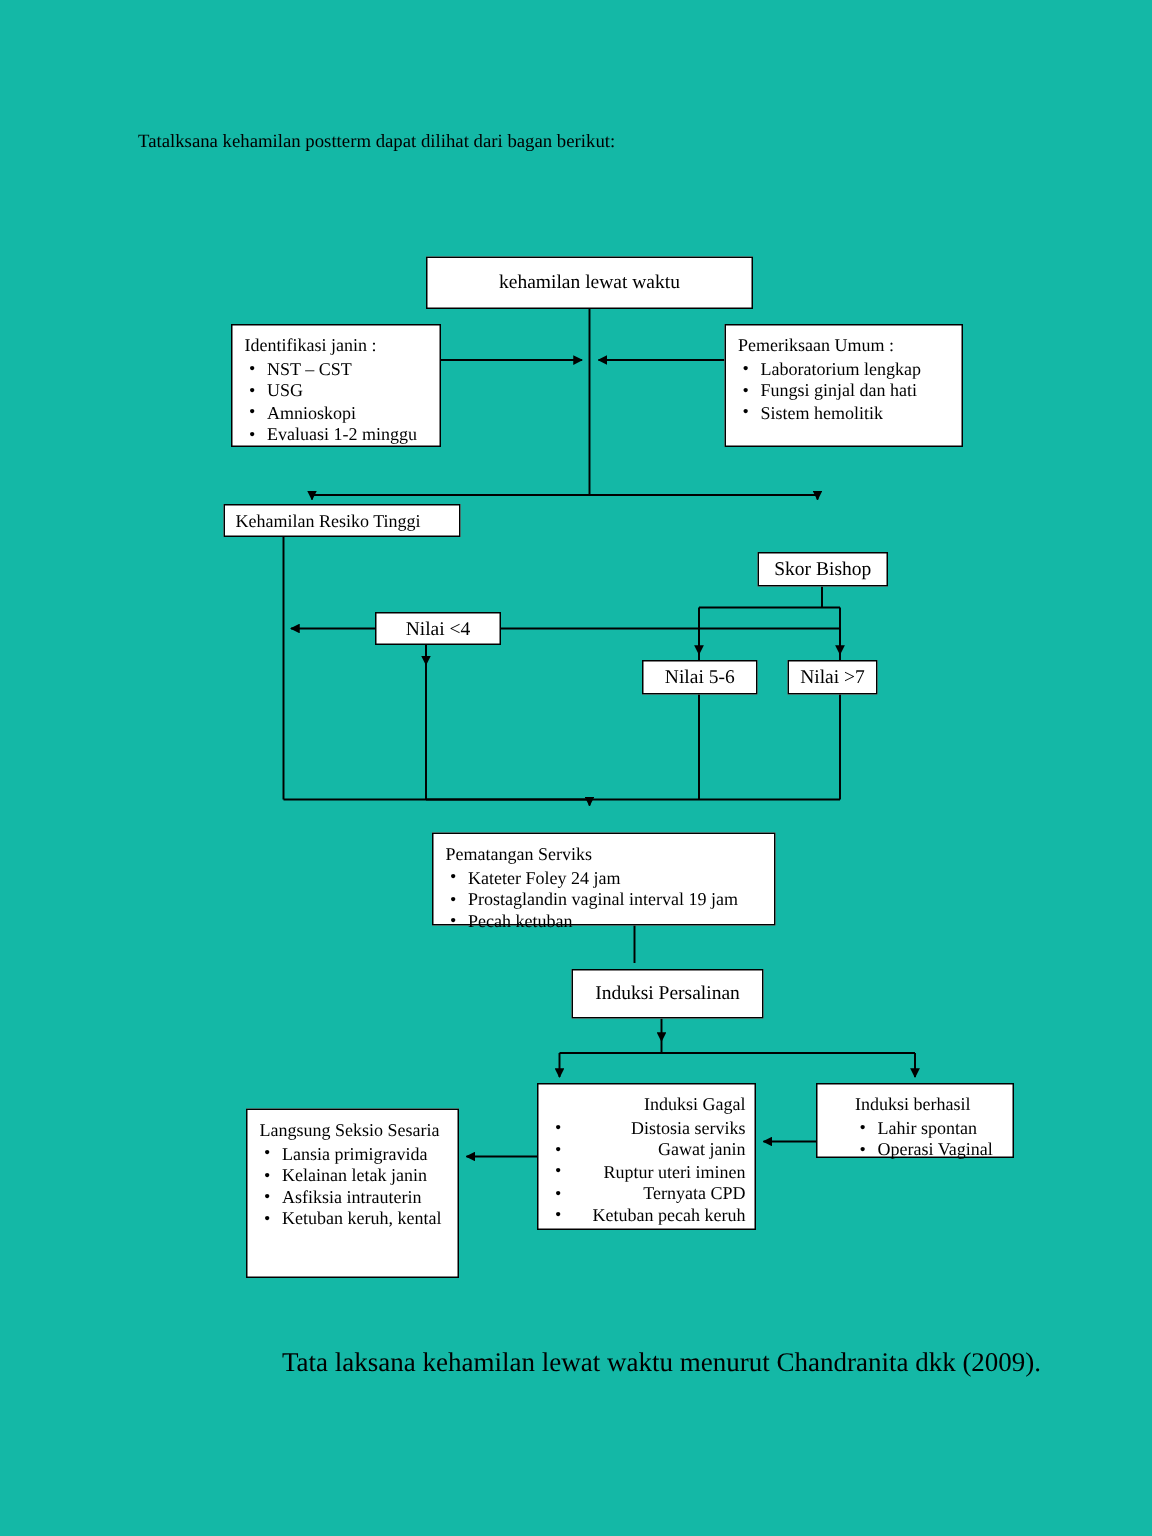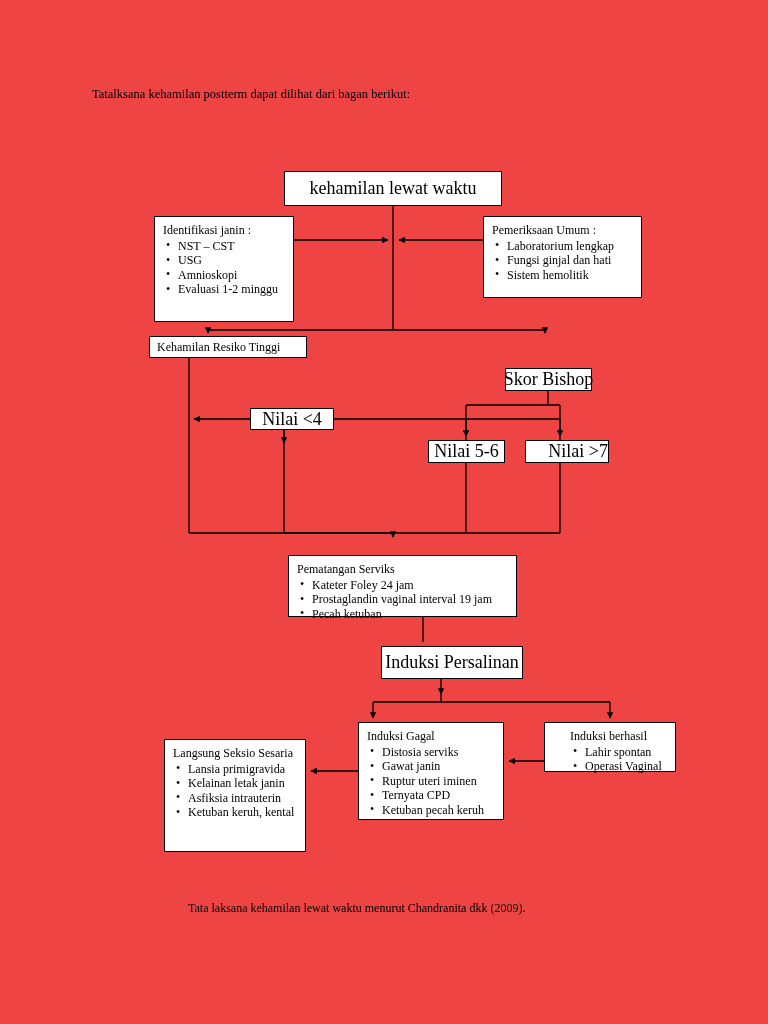--- a/index.html
+++ b/index.html
@@ -12,35 +12,35 @@
     height: 1024px;
     position: relative;
     font-family: "Liberation Serif", "DejaVu Serif", serif;
     color: #000000;
     overflow: hidden;
   }
   #page {
     position: relative;
     width: 768px;
     height: 1024px;
-    background: #ef4444;
+    background: #14b8a6;
   }
   .intro-text {
     position: absolute;
     left: 92px;
     top: 86px;
     font-size: 12.5px;
     line-height: 16px;
     white-space: nowrap;
   }
   .caption-text {
     position: absolute;
     left: 188px;
     top: 900px;
-    font-size: 12px;
+    font-size: 18px;
     line-height: 16px;
     white-space: nowrap;
   }
   svg.connectors {
     position: absolute;
     left: 0;
     top: 0;
     width: 768px;
     height: 1024px;
     pointer-events: none;
@@ -57,21 +57,21 @@
   .node .title {
     display: block;
     white-space: nowrap;
   }
   .node.centered {
     display: flex;
     align-items: center;
     justify-content: center;
   }
   .node.centered .title {
-    font-size: 18px;
+    font-size: 13px;
   }
   .node.listbox {
     padding: 6px 6px 5px 8px;
   }
   .node.listbox .title {
     margin-bottom: 1px;
   }
   ul.bullets {
     list-style: none;
     margin: 0;
@@ -89,32 +89,32 @@
     position: absolute;
     left: 3px;
     top: -0.5px;
     font-size: 12px;
   }
   ul.bullets li.wrap {
     white-space: normal;
   }
   
   #node-kehamilan-lewat-waktu { left: 284px; top: 171px; width: 218px; height: 35px; }
-  #node-identifikasi-janin   { left: 154px; top: 216px; width: 140px; height: 106px; }
+  #node-identifikasi-janin   { left: 154px; top: 216px; width: 140px; height: 82px; }
   #node-pemeriksaan-umum     { left: 483px; top: 216px; width: 159px; height: 82px; }
   #node-kehamilan-resiko     { left: 149px; top: 336px; width: 158px; height: 22px;
                                display:flex; align-items:center; padding-left:7px; }
   #node-skor-bishop          { left: 505px; top: 368px; width: 87px; height: 23px; }
   #node-nilai-kurang-4       { left: 250px; top: 408px; width: 84px; height: 22px; }
   #node-nilai-5-6            { left: 428px; top: 440px; width: 77px; height: 23px; }
-  #node-nilai-lebih-7        { left: 525px; top: 440px; width: 84px; height: 23px; justify-content: flex-end; }
+  #node-nilai-lebih-7        { left: 525px; top: 440px; width: 60px; height: 23px; }
   #node-pematangan-serviks   { left: 288px; top: 555px; width: 229px; height: 62px; }
-  #node-induksi-persalinan   { left: 381px; top: 646px; width: 142px; height: 33px; }
+  #node-induksi-persalinan   { left: 381px; top: 646px; width: 128px; height: 33px; }
   #node-langsung-seksio      { left: 164px; top: 739px; width: 142px; height: 113px; }
-  #node-induksi-gagal        { left: 358px; top: 722px; width: 146px; height: 98px; }
+  #node-induksi-gagal        { left: 358px; top: 722px; width: 146px; height: 98px; text-align: right; }
   #node-induksi-berhasil     { left: 544px; top: 722px; width: 132px; height: 50px; padding-left: 25px; }
 </style>
 </head>
 <body>
 
 <div id="page">
 
   <div class="intro-text">Tatalksana kehamilan postterm dapat dilihat dari bagan berikut:</div>
 
   <svg class="connectors" viewBox="0 0 768 1024" xmlns="http://www.w3.org/2000/svg">

